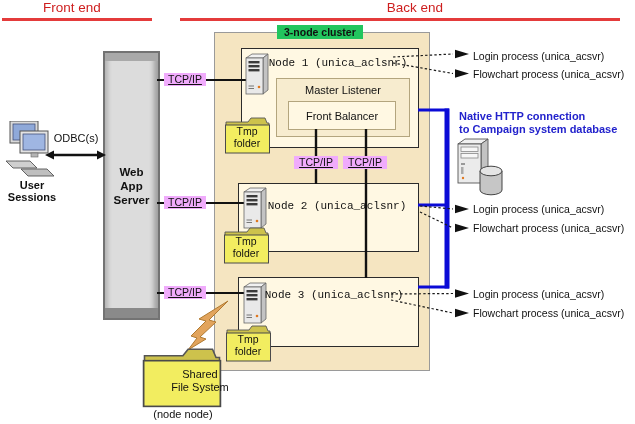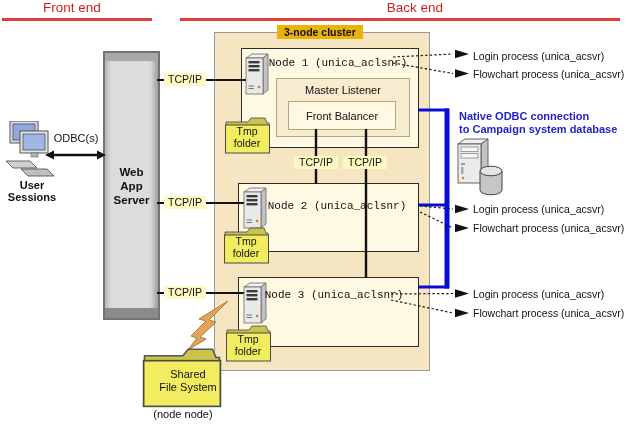--- a/index.html
+++ b/index.html
@@ -10,29 +10,29 @@
   .hline{position:absolute;top:18px;height:3px;background:#E43B3B;z-index:4;}
   
   .was{position:absolute;left:103px;top:51px;width:53px;height:265px;background:#DCDCDC;
        border:2px solid #737373;box-shadow:inset 3px 0 4px rgba(0,0,0,.18),inset -4px 0 5px rgba(0,0,0,.28);z-index:2;}
   .was .cap-top{position:absolute;left:0;top:0;width:100%;height:8px;background:#A9A9A9;}
   .was .cap-bot{position:absolute;left:0;bottom:0;width:100%;height:10px;background:#8A8A8A;}
   .was-label{position:absolute;inset:0;display:flex;align-items:center;justify-content:center;
              text-align:center;font-weight:bold;font-size:11.5px;line-height:14px;padding:0 7px;z-index:3;}
   
   .cluster{position:absolute;left:214px;top:32px;width:214px;height:337px;background:#F5E5C1;border:1px solid #9A9A9A;z-index:1;}
-  .cluster-title{position:absolute;left:277px;top:25px;background:#eab308;padding:1px 7px;
+  .cluster-title{position:absolute;left:277px;top:25px;background:#22c55e;padding:1px 7px;
                  font-size:10.5px;font-weight:bold;z-index:7;white-space:nowrap;}
   .node{position:absolute;background:#FFF8E3;border:1px solid #2B2B2B;z-index:1;}
   .inner-box{position:absolute;border:1px solid #B3A57E;z-index:1;}
   .node-label{position:absolute;font-size:11px;text-align:center;z-index:7;white-space:nowrap;font-family:Liberation Mono, monospace;}
   .ml-label{position:absolute;width:100%;top:5px;text-align:center;font-size:11px;}
   .lb-label{position:absolute;inset:0;display:flex;align-items:center;justify-content:center;font-size:11px;}
   
-  .tcp{position:absolute;background:#fef9c3;font-size:10.5px;text-align:center;line-height:13px;z-index:7;white-space:nowrap;}
+  .tcp{position:absolute;background:#f0abfc;font-size:10.5px;text-align:center;line-height:13px;z-index:7;white-space:nowrap;text-decoration:underline;}
   .proc{position:absolute;font-size:10.5px;z-index:7;white-space:nowrap;}
   .odbc{position:absolute;left:459px;top:110px;font-size:11px;font-weight:bold;line-height:12.5px;color:#2222CC;z-index:7;white-space:nowrap;}
   .folder-text{position:absolute;font-size:10.5px;line-height:11.5px;text-align:center;z-index:7;}
   .caption{position:absolute;font-size:11px;text-align:center;z-index:7;}
   .big-label{position:absolute;font-weight:bold;font-size:11px;line-height:11.5px;text-align:center;z-index:7;}
   .plain-label{position:absolute;font-size:11px;text-align:center;z-index:7;white-space:nowrap;}
   .icon{position:absolute;z-index:6;}
   #overlay{position:absolute;left:0;top:0;z-index:5;pointer-events:none;}
 </style>
 </head>
@@ -135,38 +135,38 @@
   <svg class="icon" style="left:225px;top:324px;" width="47" height="38" viewBox="0 0 47 38">
       <use href="#sym-folder"></use>
     </svg>
   <div class="folder-text" style="left:226px;top:126px;width:42px;"><span>Tmp</span><br><span>folder</span></div>
   <div class="folder-text" style="left:225px;top:236px;width:42px;"><span>Tmp</span><br><span>folder</span></div>
   <div class="folder-text" style="left:227px;top:334px;width:42px;"><span>Tmp</span><br><span>folder</span></div>
 
   <svg class="icon" style="left:141px;top:346px;" width="82" height="62" viewBox="0 0 47 38" preserveAspectRatio="none">
       <use href="#sym-folder"></use>
     </svg>
-  <div class="folder-text" style="left:146px;top:368px;width:84px;font-size:11px;line-height:13px;"><span>Shared</span><br><span>File System</span></div>
+  <div class="folder-text" style="left:146px;top:368px;width:84px;font-size:11px;line-height:13px;padding-left:12px;"><span>Shared</span><br><span>File System</span></div>
   <div class="caption" style="left:140px;top:408px;width:86px;">(node node)</div>
 
   <div class="tcp" style="left:164px;top:73px;width:42px;">TCP/IP</div>
   <div class="tcp" style="left:164px;top:196px;width:42px;">TCP/IP</div>
   <div class="tcp" style="left:164px;top:286px;width:42px;">TCP/IP</div>
   <div class="tcp" style="left:294px;top:156px;width:44px;">TCP/IP</div>
   <div class="tcp" style="left:343px;top:156px;width:44px;">TCP/IP</div>
 
   <div class="proc" style="left:473px;top:50px;">Login process (unica_acsvr)</div>
   <div class="proc" style="left:473px;top:68px;">Flowchart process (unica_acsvr)</div>
   <div class="proc" style="left:473px;top:203px;">Login process (unica_acsvr)</div>
   <div class="proc" style="left:473px;top:222px;">Flowchart process (unica_acsvr)</div>
   <div class="proc" style="left:473px;top:288px;">Login process (unica_acsvr)</div>
   <div class="proc" style="left:473px;top:307px;">Flowchart process (unica_acsvr)</div>
 
   <div class="odbc">
-    <div>Native ODBC connection</div>
+    <div>Native HTTP connection</div>
     <div>to Campaign system database</div>
   </div>
   <svg class="icon" style="left:454px;top:138px;" width="52" height="60" viewBox="0 0 52 60">
       <use href="#sym-db"></use>
     </svg>
 
   <svg id="overlay" width="635" height="424" viewBox="0 0 635 424">
 
     <g>
       <line x1="52" y1="155" x2="99" y2="155" stroke="#111" stroke-width="2.6"></line>

